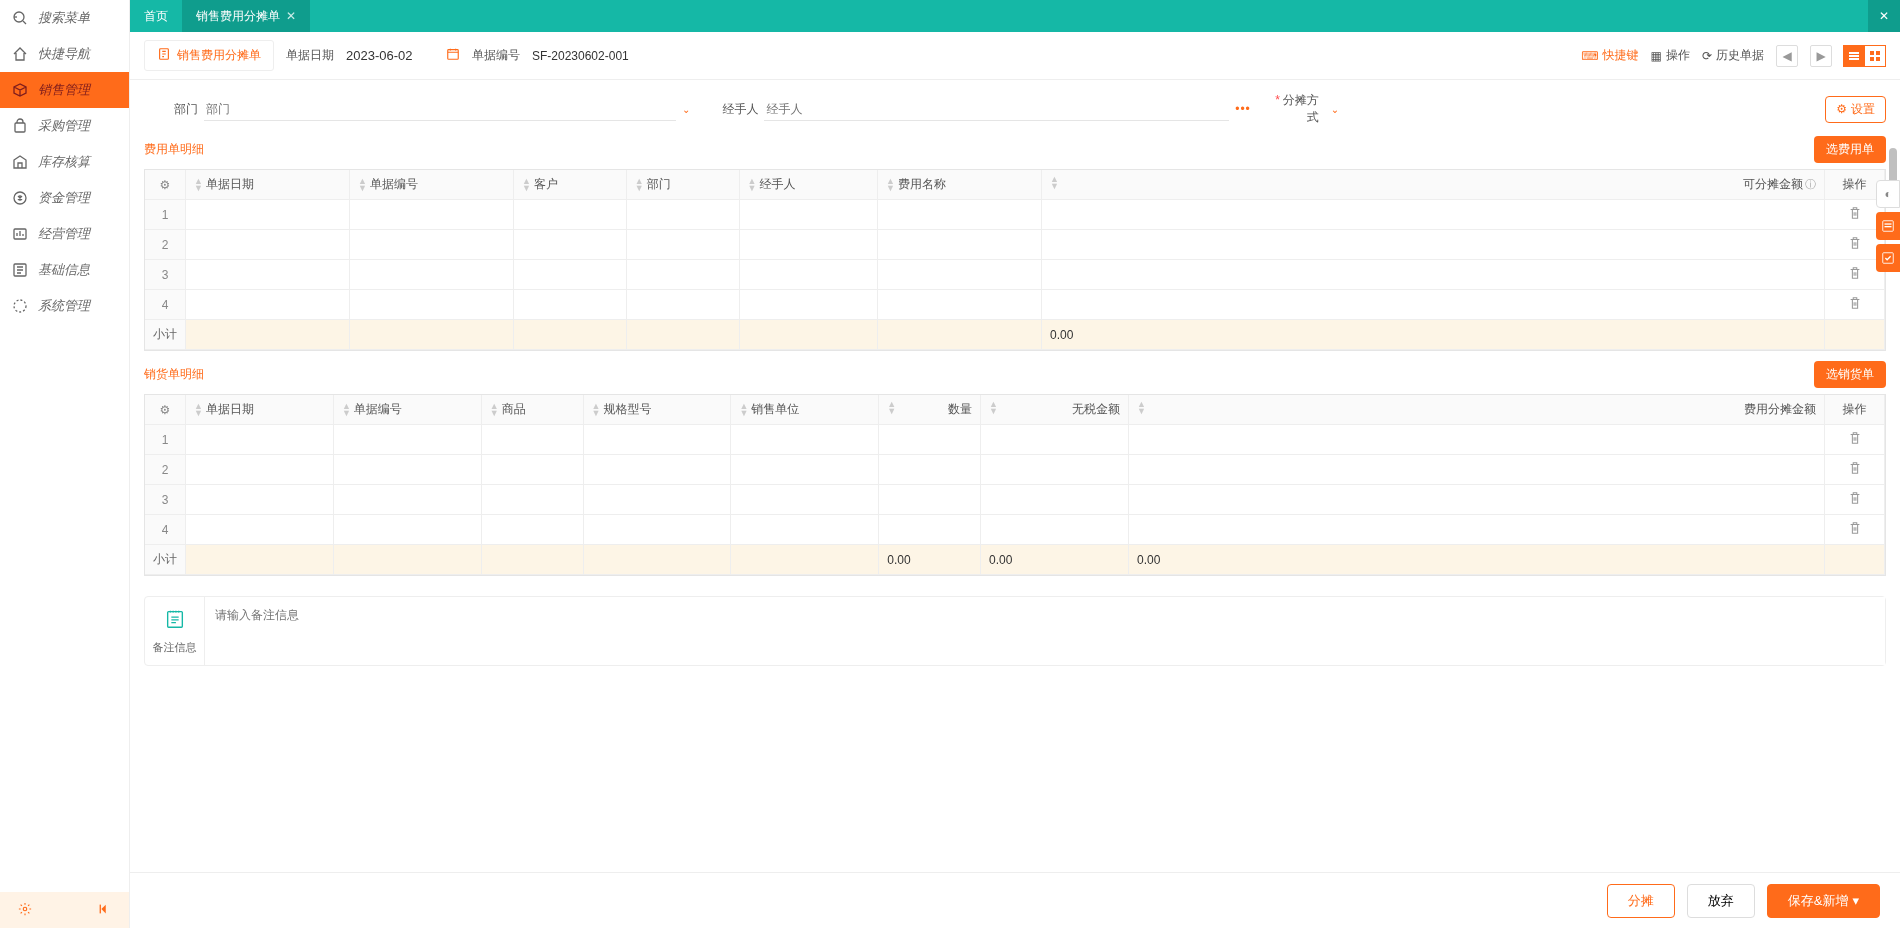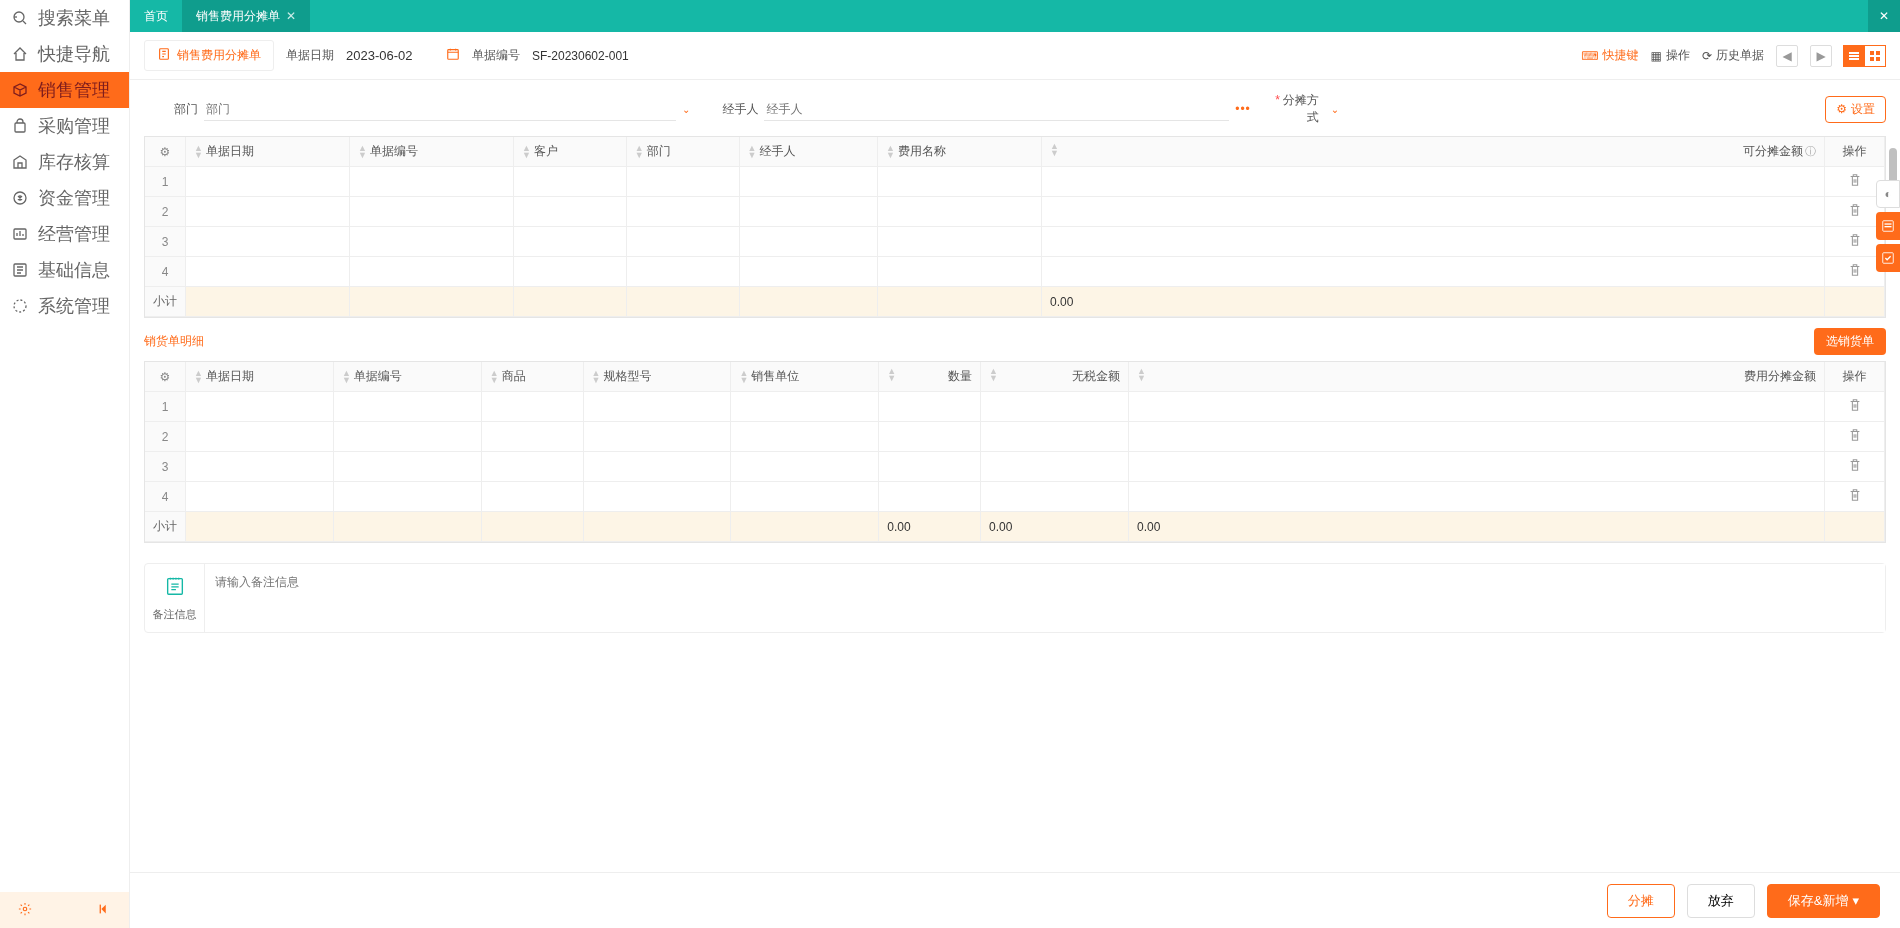--- a/index.html
+++ b/index.html
@@ -3,21 +3,21 @@
   <meta charset="utf-8">
   <style>
     * { margin: 0; padding: 0; box-sizing: border-box; }
     body { font-family: "Microsoft YaHei", -apple-system, sans-serif; font-size: 12px; color: #333; background: #fff; overflow: hidden; }
     
     
     .sidebar { position: fixed; left: 0; top: 0; bottom: 0; width: 130px; background: #fff; border-right: 1px solid #eee; z-index: 10; }
     .sidebar-item { display: flex; align-items: center; height: 36px; padding: 0 12px; cursor: pointer; color: #666; gap: 10px; }
     .sidebar-item.active { background: #ff6b1a; color: #7f1d1d; }
     .sidebar-icon { width: 16px; height: 16px; display:flex; align-items:center; justify-content:center; flex-shrink: 0; }
-    .sidebar-label { font-size: 18px; }
+    .sidebar-label { font-size: 13px; font-style: italic; }
     .sidebar-footer { position: absolute; bottom:0; left:0; right:0; height:36px; background:#fff3e6; display:flex; align-items:center; justify-content:space-between; padding: 0 18px; }
     .sidebar-footer .icon { color:#ff6b1a; cursor:pointer; }
     
     
     .main { margin-left: 130px; height: 100vh; display:flex; flex-direction:column; }
     
     
     .tabs-bar { height: 32px; background: #15b8a6; display:flex; align-items:stretch; }
     .tab { display:flex; align-items:center; padding: 0 14px; color:#fff; font-size:12px; cursor:pointer; gap:6px; }
     .tab.active { background: #0f9d8d; }
@@ -264,20 +264,25 @@
       <div class="form-group">
         <span class="form-label req">分摊方式</span>
         <span class="sel-ico">⌄</span>
       </div>
       <button class="settings-btn">
         <span>⚙</span>
         <span>设置</span>
       </button>
     </div>
 
+    <div class="section-head">
+      <span class="section-title">费用单明细</span>
+      <div class="spacer"></div>
+      <button class="primary-btn">选费用单</button>
+    </div>
     <table class="tbl">
       <thead>
         <tr>
           <th class="row-idx"><span>⚙</span></th>
           <th><span class="sort">▲<br>▼</span><span>单据日期</span></th>
           <th><span class="sort">▲<br>▼</span><span>单据编号</span></th>
           <th><span class="sort">▲<br>▼</span><span>客户</span></th>
           <th><span class="sort">▲<br>▼</span><span>部门</span></th>
           <th><span class="sort">▲<br>▼</span><span>经手人</span></th>
           <th><span class="sort">▲<br>▼</span><span>费用名称</span></th>

